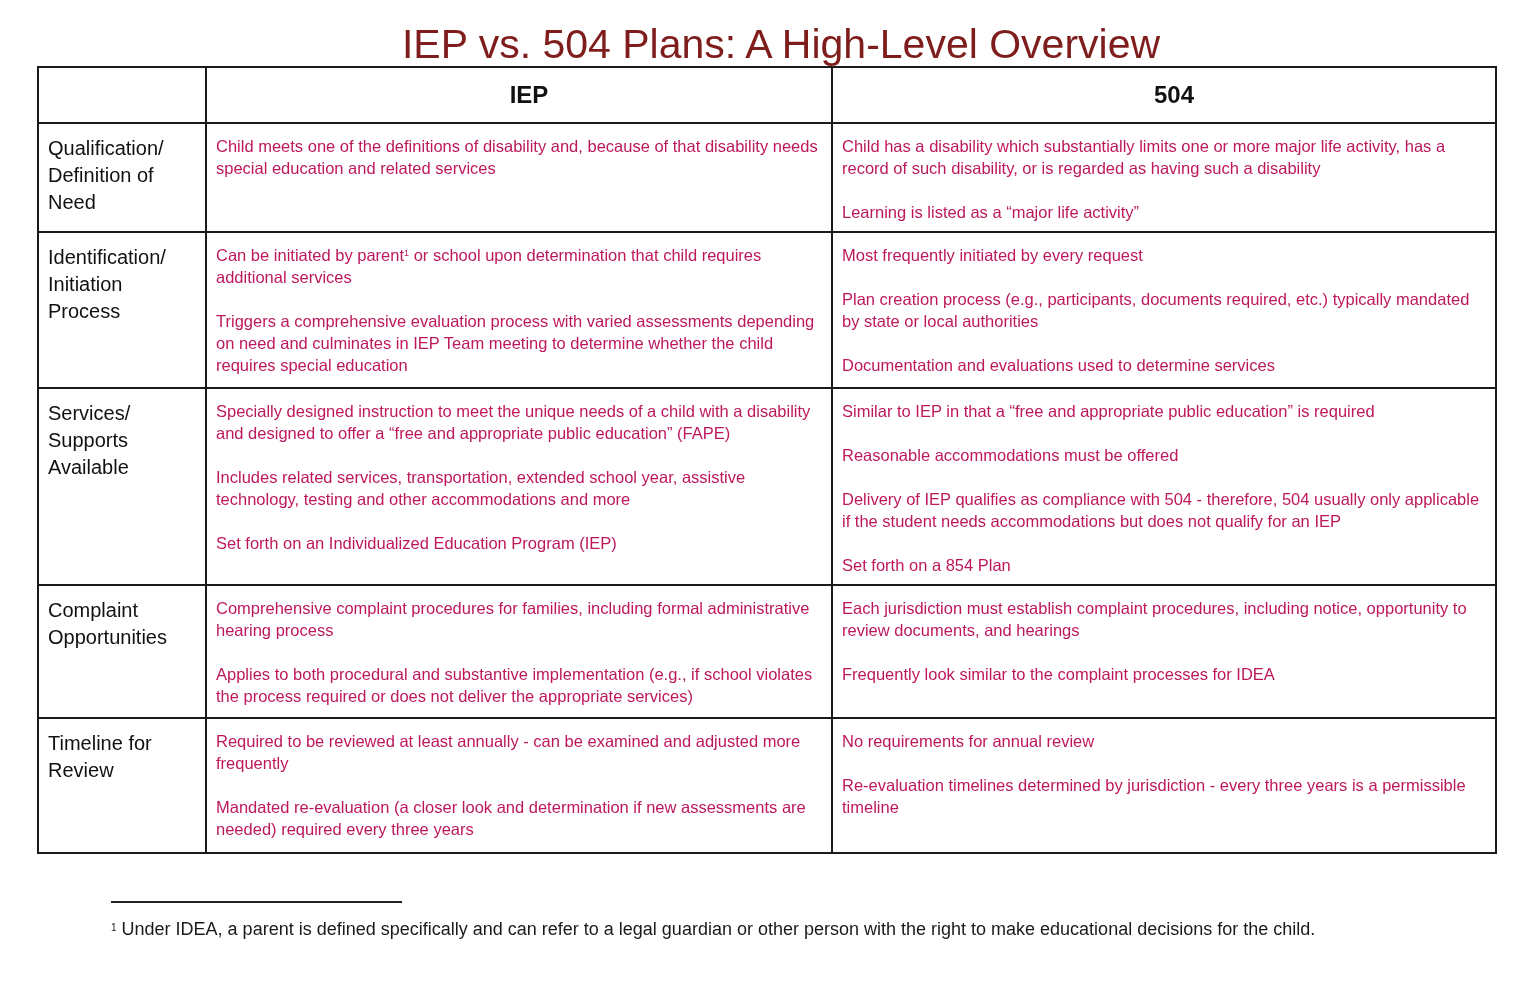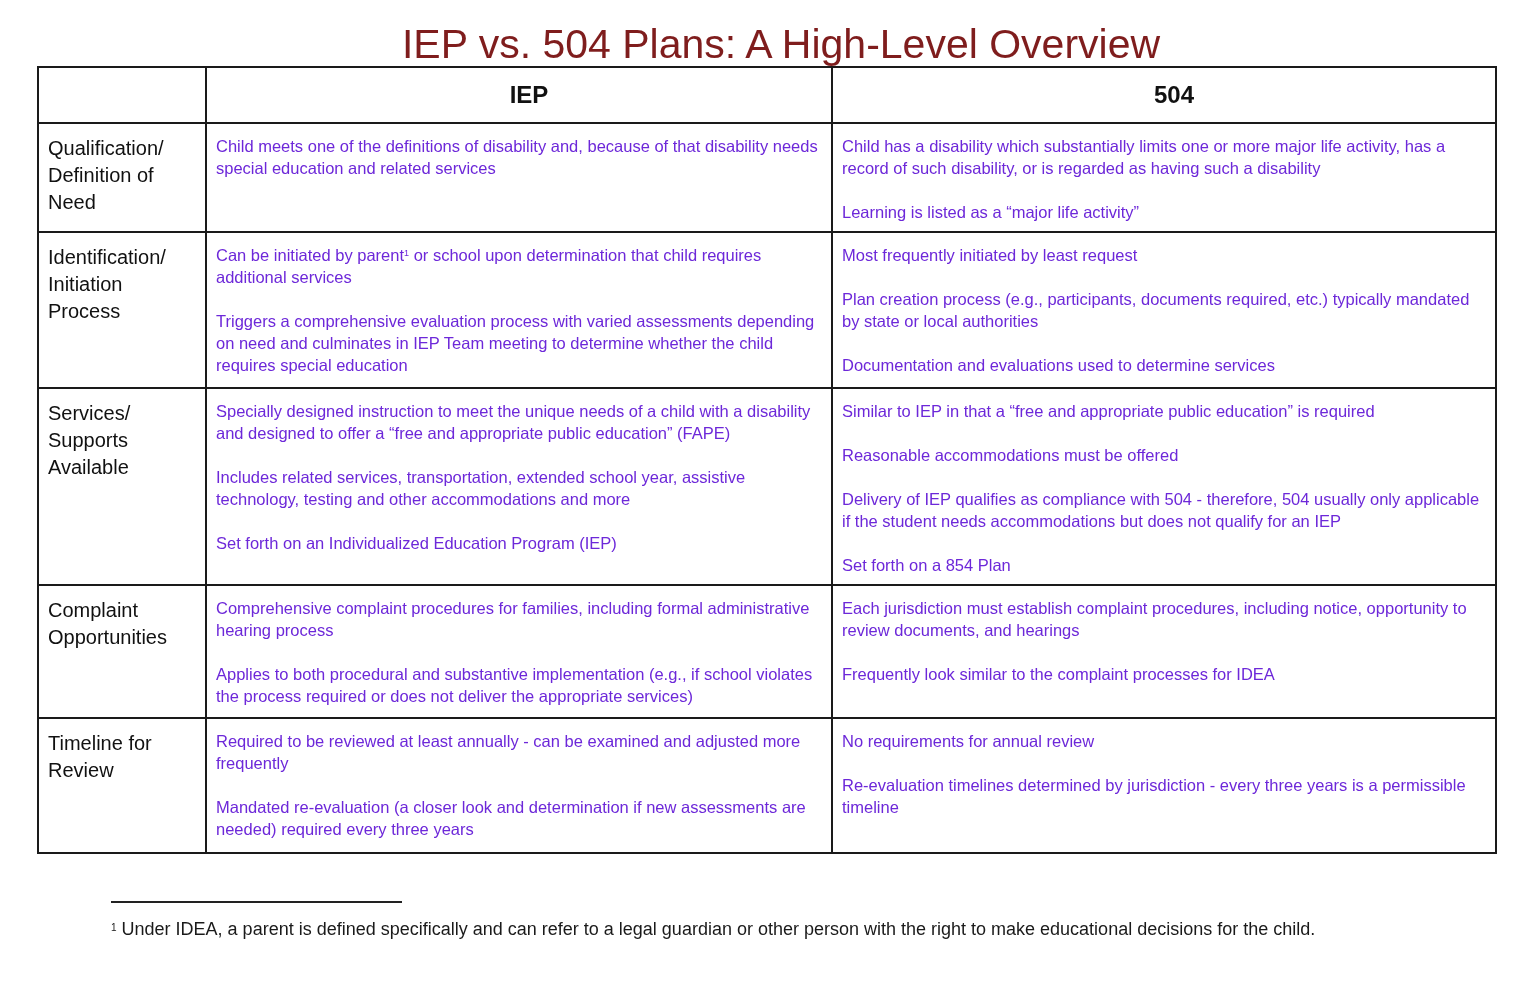--- a/index.html
+++ b/index.html
@@ -57,21 +57,21 @@
     .row-head {
       font-size: 20px;
       line-height: 27px;
       padding: 11px 8px 8px 9px !important;
       color: #111;
     }
     .cell {
       font-size: 16.5px;
       line-height: 22px;
       padding: 11px 8px 8px 9px !important;
-      color: #6d28d9;
+      color: #be185d;
       margin-left: 40px;
     }
     .cell p {
       margin: 0 0 22px 0;
     }
     .cell p:last-child {
       margin-bottom: 0;
     }
     sup.fn {
       font-size: 9px;
@@ -134,21 +134,21 @@
       </td>
     </tr>
 
     <tr style="height:156px">
       <td class="row-head">Identification/ Initiation Process</td>
       <td class="cell">
         <p><span>Can be initiated by parent</span><sup class="fn">1</sup><span> or school upon determination that child requires additional services</span></p>
         <p>Triggers a comprehensive evaluation process with varied assessments depending on need and culminates in IEP Team meeting to determine whether the child requires special education</p>
       </td>
       <td class="cell">
-        <p>Most frequently initiated by least request</p>
+        <p>Most frequently initiated by every request</p>
         <p>Plan creation process (e.g., participants, documents required, etc.) typically mandated by state or local authorities</p>
         <p>Documentation and evaluations used to determine services</p>
       </td>
     </tr>
 
     <tr style="height:194px">
       <td class="row-head">Services/ Supports Available</td>
       <td class="cell">
         <p>Specially designed instruction to meet the unique needs of a child with a disability and designed to offer a “free and appropriate public education” (FAPE)</p>
         <p>Includes related services, transportation, extended school year, assistive technology, testing and other accommodations and more</p>

